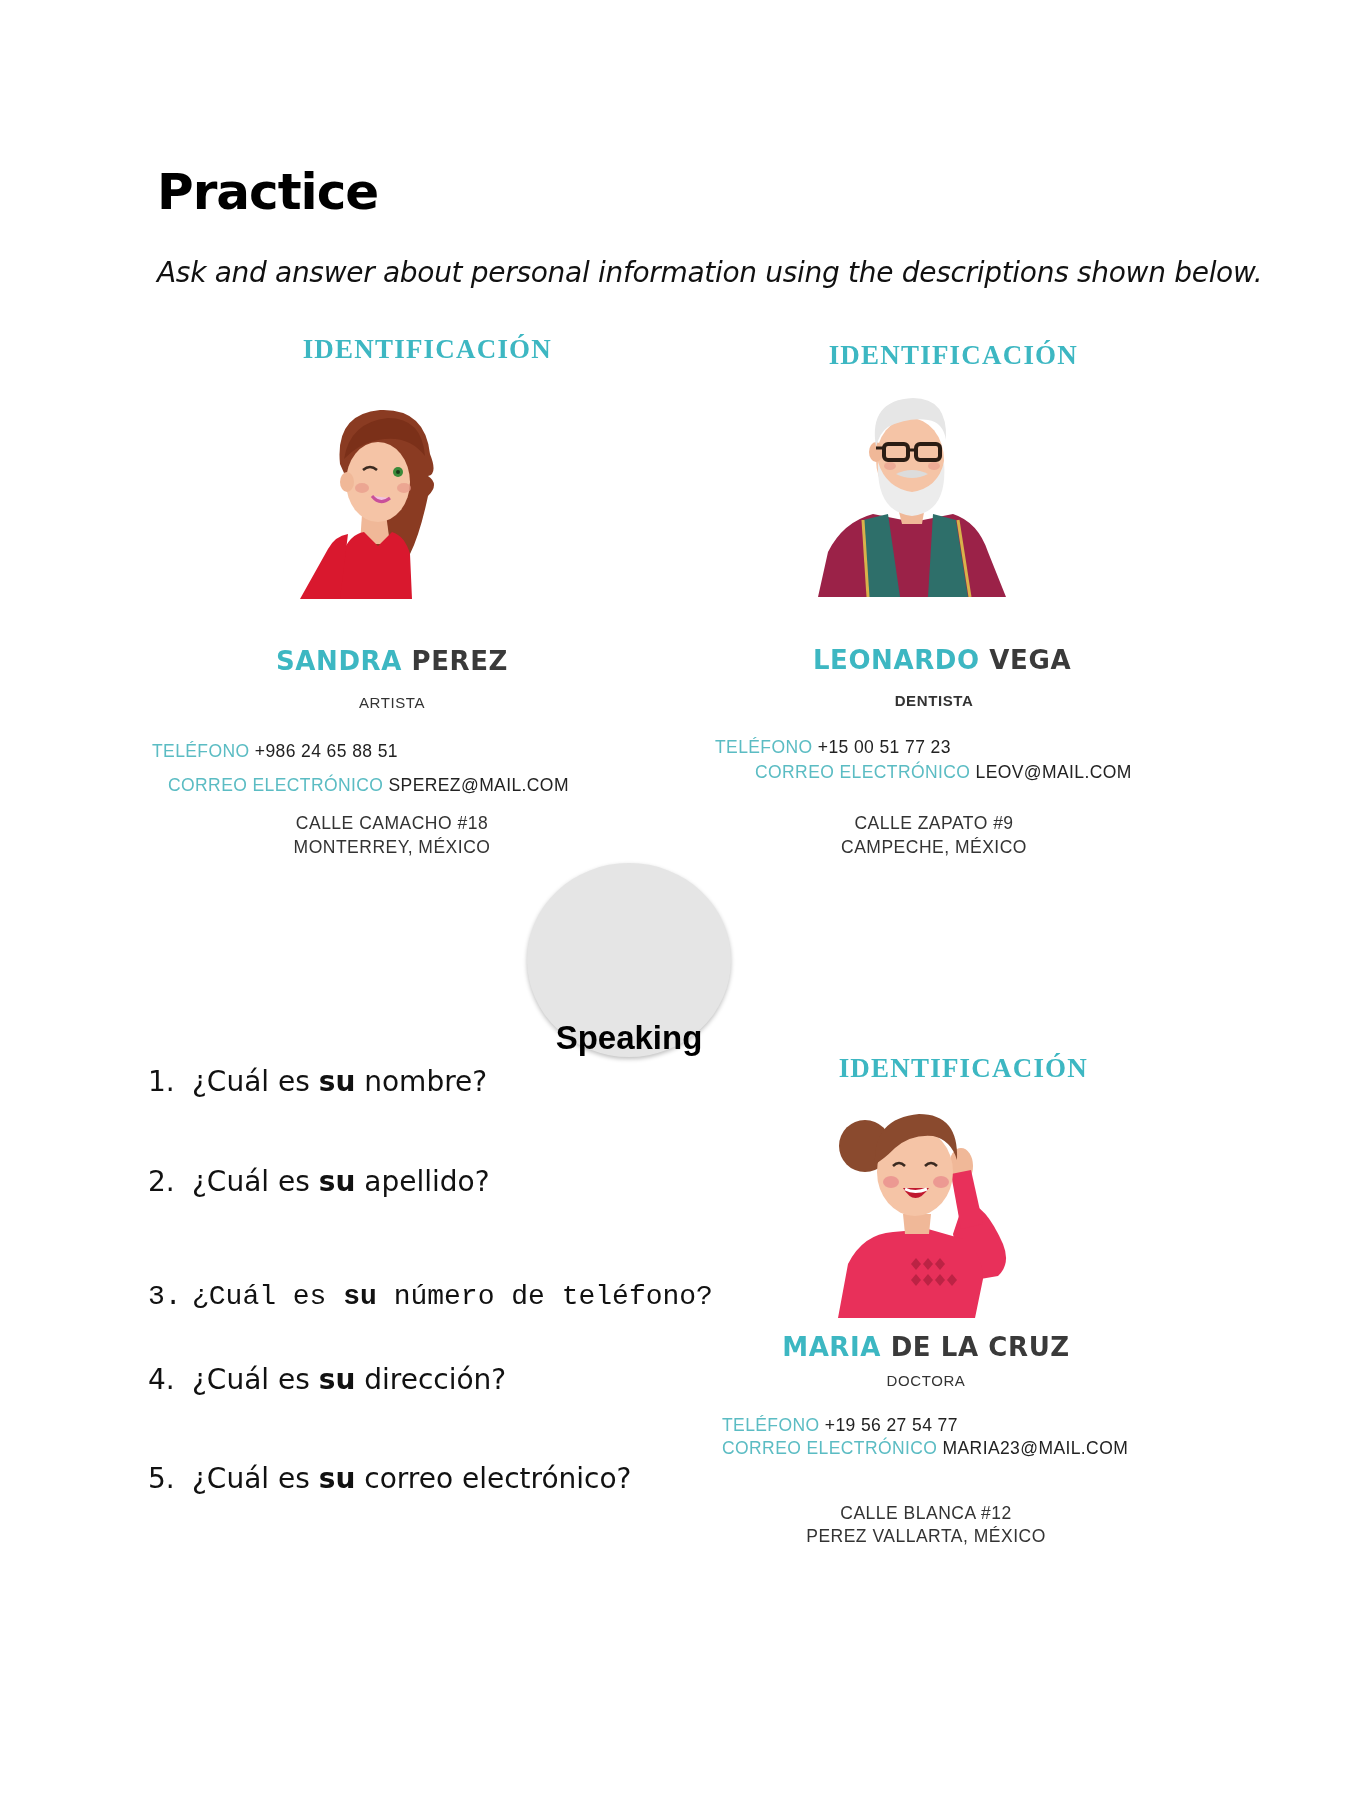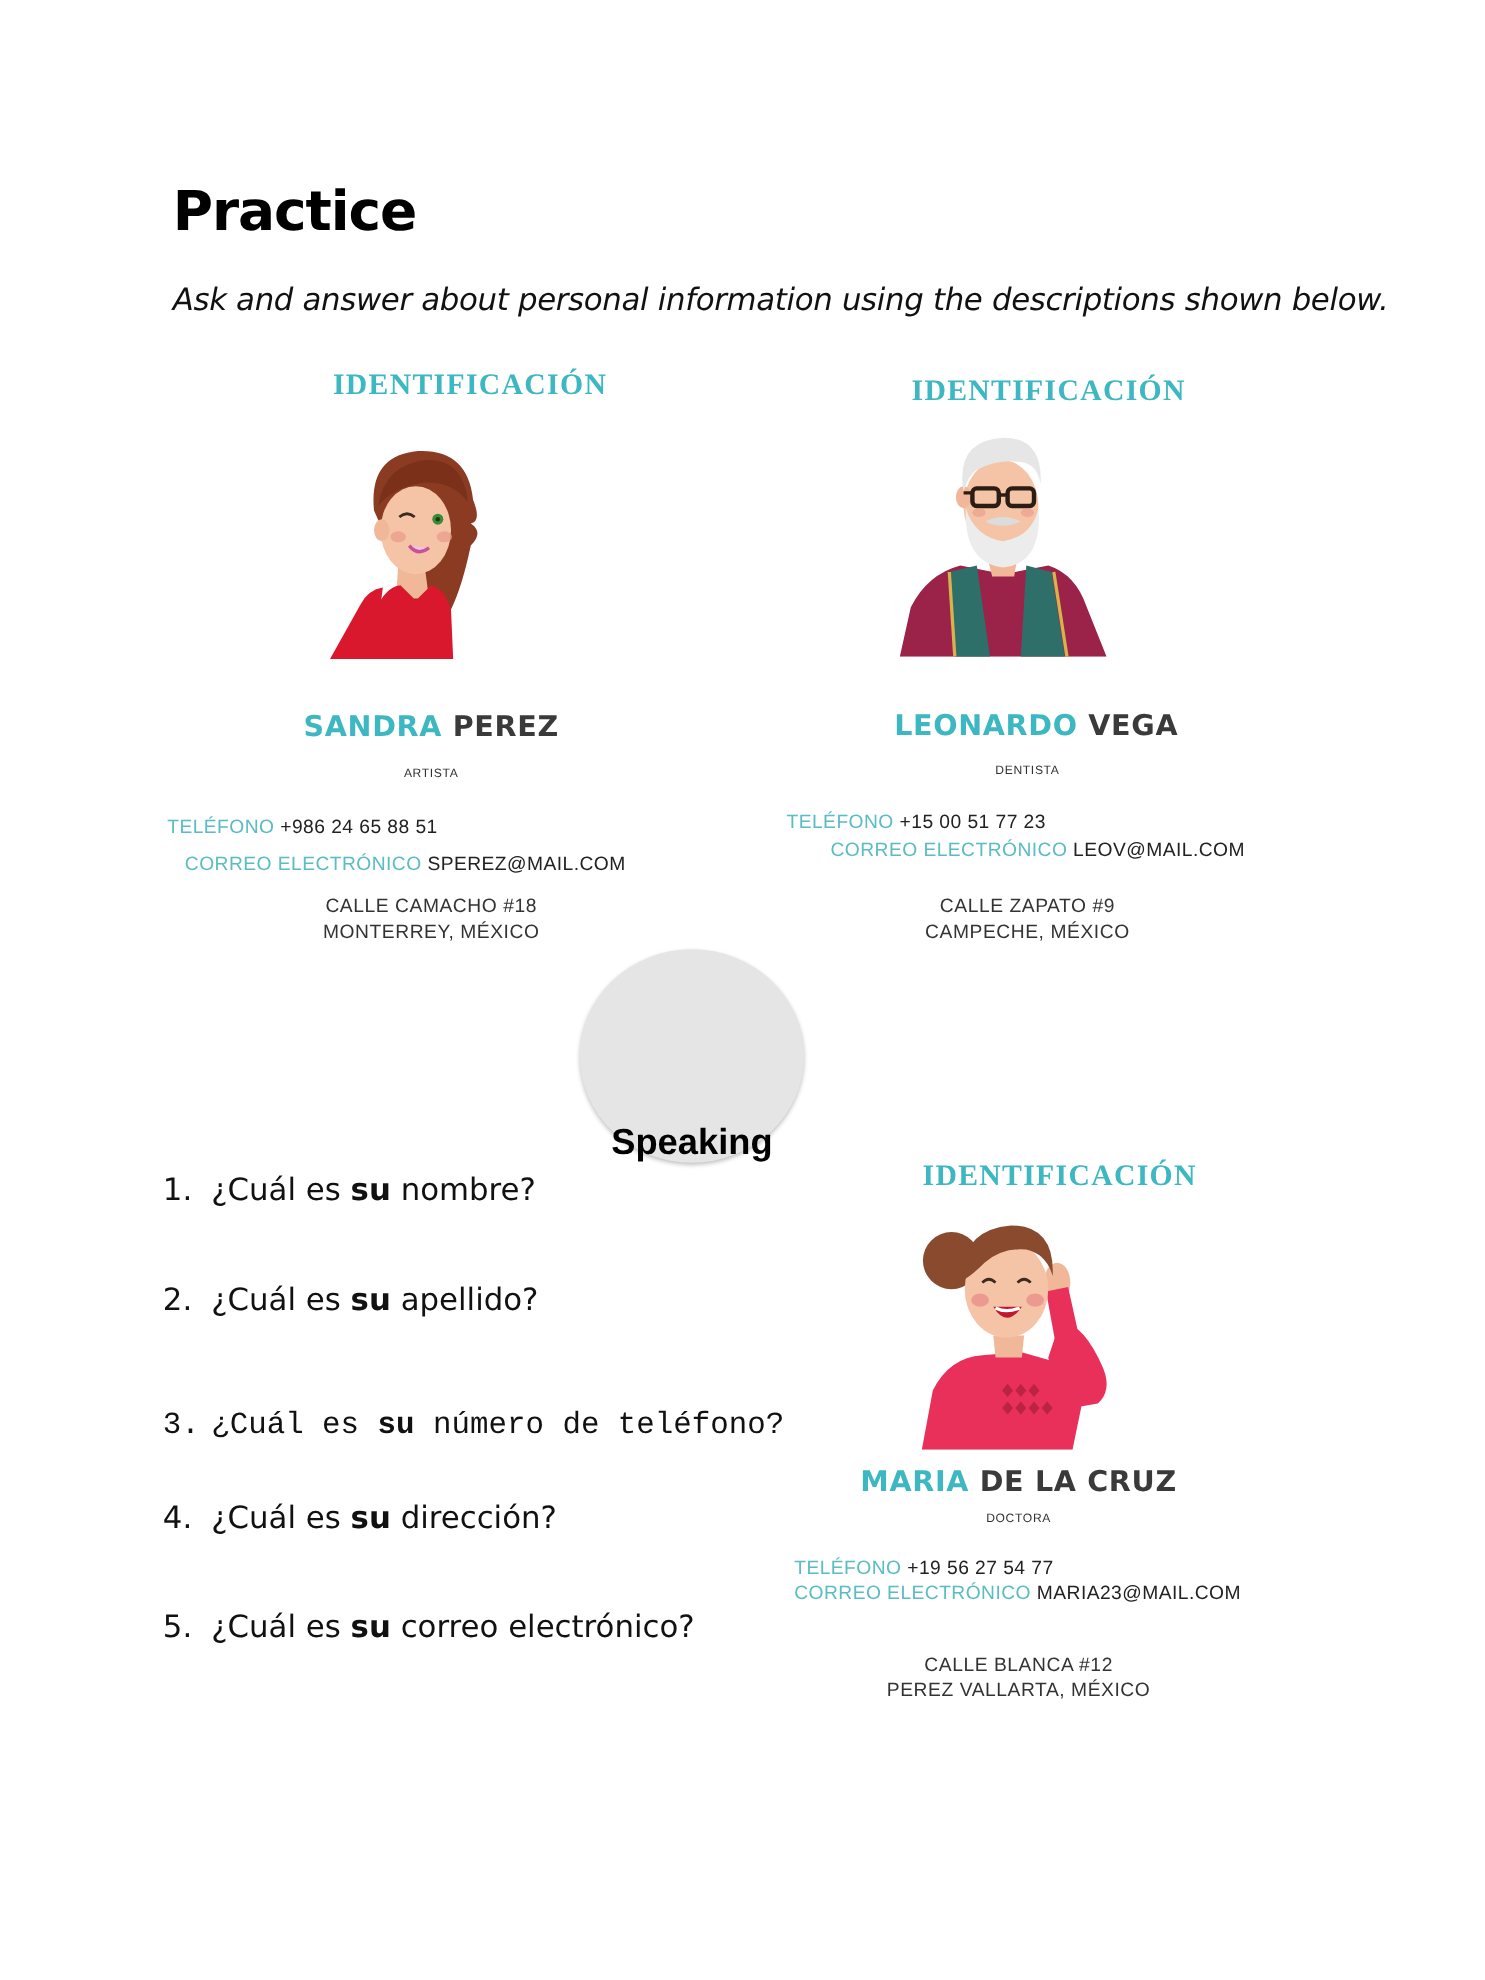--- a/index.html
+++ b/index.html
@@ -4,21 +4,21 @@
 <style>
   html, body { margin:0; padding:0; background:#ffffff; }
   body { width:1350px; height:1800px; position:relative; overflow:hidden; font-family:"DejaVu Sans", sans-serif; color:#000; }
   .abs { position:absolute; }
   .title { left:157px; top:160px; font-family:"DejaVu Sans", sans-serif; font-weight:bold; font-size:50px; letter-spacing:-1px; line-height:64px; }
   .subtitle { left:157px; top:256px; font-family:"DejaVu Sans", sans-serif; font-style:italic; font-size:28px; line-height:34px; color:#111; letter-spacing:-0.3px; }
   .id-head { font-family:Liberation Serif, serif; font-weight:bold; color:#3db7c2; font-size:27px; letter-spacing:1.2px; text-align:right; line-height:32px; white-space:nowrap; }
   .name { font-family:"DejaVu Sans", sans-serif; font-weight:bold; font-size:26px; letter-spacing:0.6px; text-align:center; line-height:32px; white-space:nowrap; }
   .name .first { color:#3db7c2; }
   .name .last { color:#3a3a3a; }
-  .job { font-family:"Liberation Sans", sans-serif; font-size:11px; color:#333; text-align:center; letter-spacing:0.6px; line-height:22px; white-space:nowrap; }
+  .job { font-family:"Liberation Sans", sans-serif; font-size:15px; color:#333; text-align:center; letter-spacing:0.6px; line-height:22px; white-space:nowrap; }
   .info { font-family:"Liberation Sans", sans-serif; font-size:17.5px; line-height:25px; letter-spacing:0.4px; white-space:nowrap; }
   .info .lbl { color:#5bbcc3; }
   .info .val { color:#222; }
   .addr { font-family:"Liberation Sans", sans-serif; font-size:17.5px; color:#333; text-align:center; line-height:24px; letter-spacing:0.5px; white-space:nowrap; }
   .speak { left:527px; top:863px; width:204px; height:194px; border-radius:50%; background:#e5e5e5; box-shadow:0 2px 4px rgba(0,0,0,0.25); display:flex; align-items:flex-end; justify-content:center; }
   .speak span { font-family:"Liberation Sans", sans-serif; font-weight:bold; font-size:33px; color:#000; }
   .q { left:148px; font-family:"DejaVu Sans", sans-serif; font-size:28px; line-height:36px; color:#111; white-space:nowrap; }
   .q .num { display:inline-block; width:44px; }
   .q b { font-weight:bold; }
   svg { display:block; }
@@ -105,21 +105,21 @@
       <path d="M58 56 L66 56" stroke="#2b1d14" stroke-width="3"></path>
 
       <ellipse cx="72" cy="74" rx="6" ry="4" fill="#e89a8a" opacity="0.6"></ellipse>
       <ellipse cx="116" cy="74" rx="6" ry="4" fill="#e89a8a" opacity="0.6"></ellipse>
     </svg>
   </div>
   <div class="abs name" style="left:742px; top:644px; width:400px;">
     <span class="first">LEONARDO</span>
     <span class="last">VEGA</span>
   </div>
-  <div class="abs job" style="left:734px; top:690px; width:400px;">DENTISTA</div>
+  <div class="abs job" style="left:734px; top:690px; width:400px;font-weight:bold;">DENTISTA</div>
   <div class="abs info" style="left:715px; top:735px;">
     <span class="lbl">TELÉFONO</span>
     <span class="val">+15 00 51 77 23</span>
   </div>
   <div class="abs info" style="left:715px; top:760px;margin-left:40px;">
     <span class="lbl">CORREO ELECTRÓNICO</span>
     <span class="val">LEOV@MAIL.COM</span>
   </div>
   <div class="abs addr" style="left:734px; top:811px; width:400px;">CALLE ZAPATO #9</div>
   <div class="abs addr" style="left:734px; top:835px; width:400px;">CAMPECHE, MÉXICO</div>

